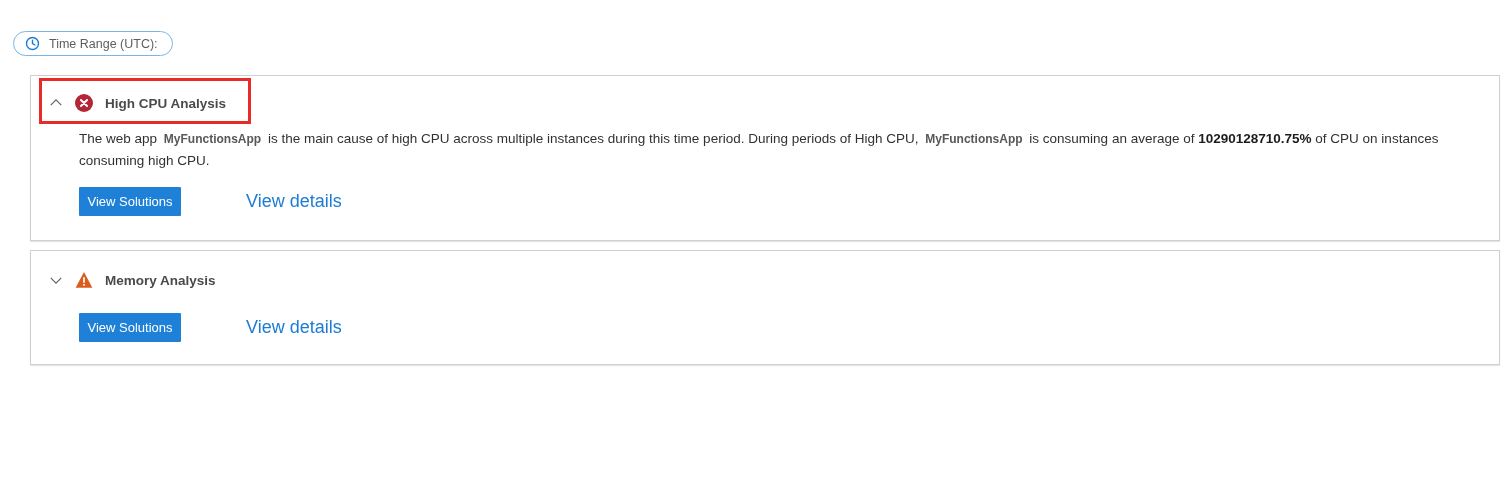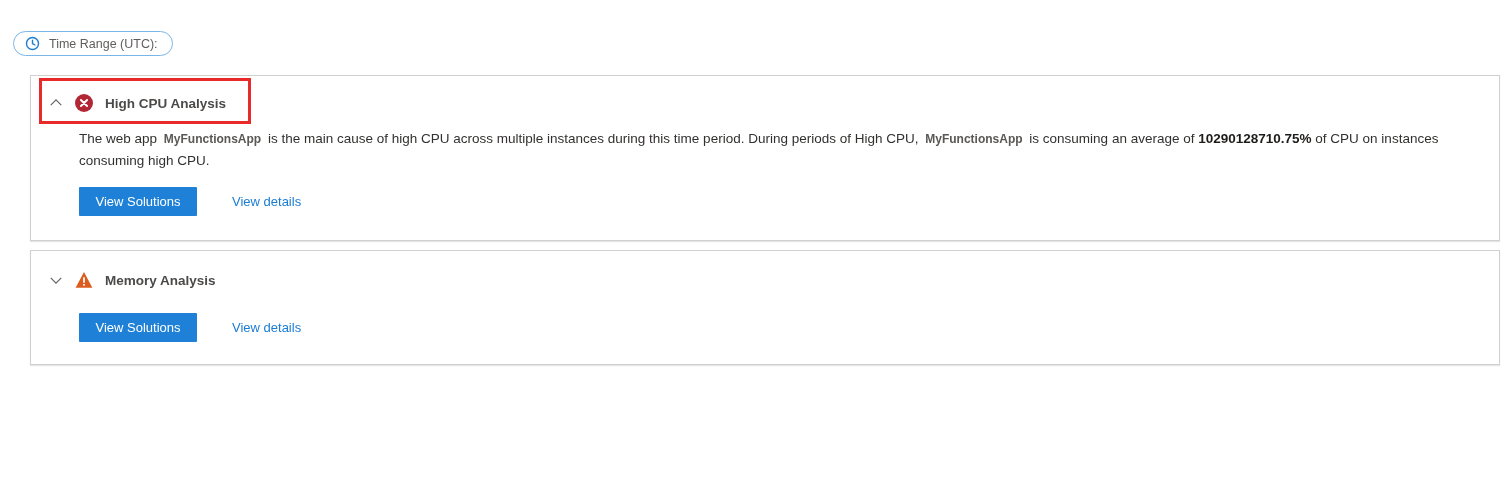--- a/index.html
+++ b/index.html
@@ -52,24 +52,24 @@
   .summary{margin:25px 0 0 0;font-size:13.5px;color:#323130;}
   .card.collapsed .summary{margin-top:29px;}
   .desc{margin:13px 0 0 0;line-height:22px;color:#323130;}
   .app-name{font-weight:bold;font-size:12px;color:#5a5856;margin:0 3px;}
   .metric{font-weight:bold;color:#1d1c1b;}
 
   .actions{display:flex;align-items:center;margin-top:15px;padding-bottom:24px;}
   .card.collapsed .actions{margin-top:21px;padding-bottom:22px;}
   .btn-primary{
     background:var(--accent-button);color:#fff;border:none;border-radius:1px;
-    width:118px;padding:7px 0;font-family:"Liberation Sans",sans-serif;font-size:13px;
+    width:102px;padding:7px 0;font-family:"Liberation Sans",sans-serif;font-size:13px;
     text-align:center;cursor:pointer;
   }
-  .link{color:var(--link);font-size:13px;margin-left:35px;text-decoration:none;cursor:pointer;}
+  .link{color:var(--link);font-size:18px;margin-left:65px;text-decoration:none;cursor:pointer;}
 
   .annotation-box{
     position:absolute;left:8px;top:2px;width:212px;height:46px;
     border:3px solid var(--annotation-box);pointer-events:none;z-index:5;
   }
 </style>
 </head>
 <body>
 
 <div>

